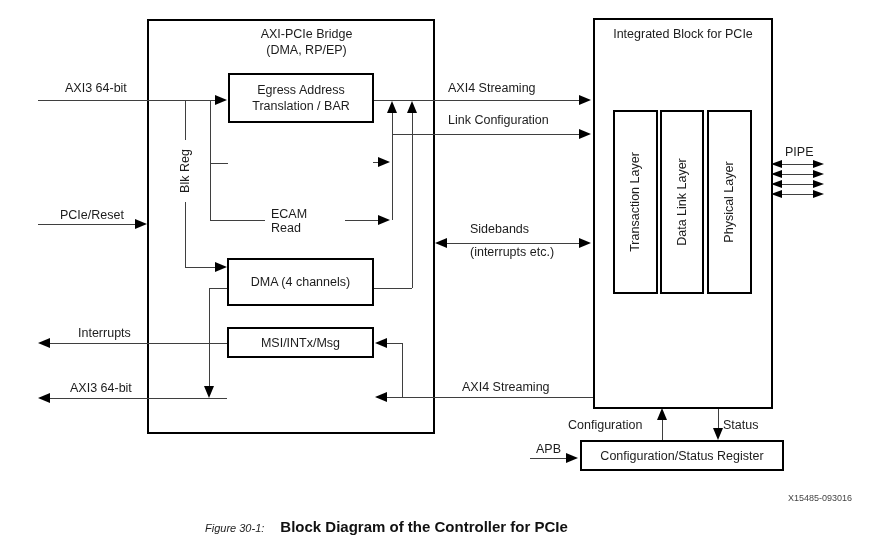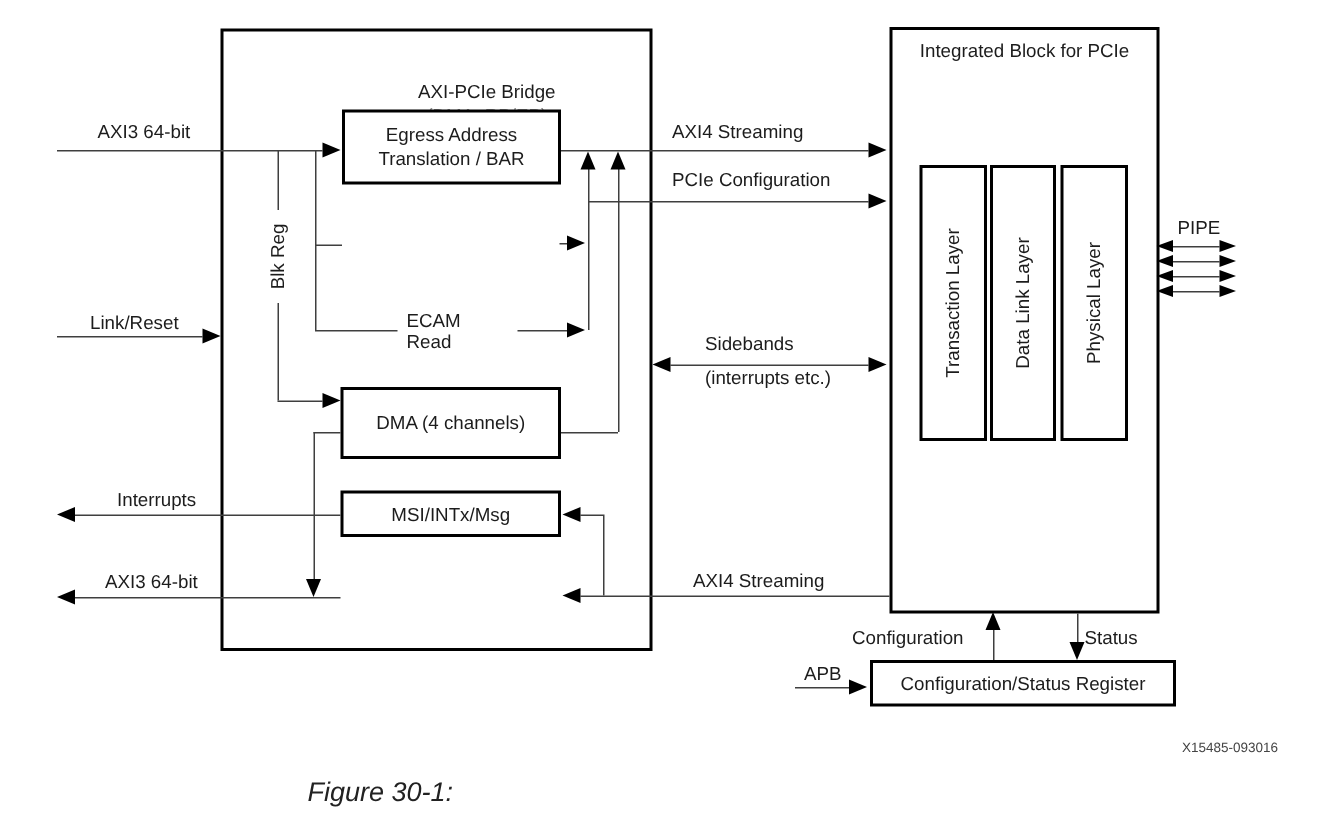--- a/index.html
+++ b/index.html
@@ -16,31 +16,31 @@
          transform:translate(-50%,-50%) rotate(-90deg);}
   .ah{position:absolute;width:0;height:0;border-style:solid;border-color:transparent;}
   .ah-r{border-width:5px 0 5px 12px;border-left-color:#000;}
   .ah-l{border-width:5px 12px 5px 0;border-right-color:#000;}
   .ah-u{border-width:0 5px 12px 5px;border-bottom-color:#000;}
   .ah-d{border-width:12px 5px 0 5px;border-top-color:#000;}
   .ah-rs{border-width:4px 0 4px 11px;border-left-color:#000;}
   .ah-ls{border-width:4px 11px 4px 0;border-right-color:#000;}
   .title2{position:absolute;text-align:center;font-size:12.5px;line-height:1.3;}
   .caption{position:absolute;left:205px;top:518px;display:flex;gap:16px;align-items:baseline;}
-  .caption .fig{font-style:italic;font-size:18px;color:#222;}
+  .caption .fig{font-style:italic;font-size:11px;color:#222;}
   .caption .txt{font-weight:bold;font-size:15px;color:#111;}
   .watermark{position:absolute;left:788px;top:493px;font-size:9px;color:#444;}
 </style>
 </head>
 <body>
 
 <div class="canvas">
 
   <div class="box" style="left:147px;top:19px;width:288px;height:415px;"></div>
-  <div class="title2" style="left:242px;top:26px;width:165px;margin-top:27px;">
+  <div class="title2" style="left:224px;top:26px;width:165px;">
     <div>AXI-PCIe Bridge</div>
     <div>(DMA, RP/EP)</div>
   </div>
 
   <div class="box" style="left:593px;top:18px;width:180px;height:391px;"></div>
   <div class="title2" style="left:593px;top:26px;width:180px;">Integrated Block for PCIe</div>
 
   <div class="box" style="left:228px;top:73px;width:146px;height:50px;align-items:center;">
     <div>Egress Address</div>
     <div>Translation / BAR</div>
@@ -68,21 +68,21 @@
   <div class="box" style="left:580px;top:440px;width:204px;height:31px;">
     <div>Configuration/Status Register</div>
   </div>
 
   <div class="hline" style="left:38px;top:100px;width:177px;"></div>
   <div class="ah ah-r" style="left:215px;top:95px;"></div>
   <div class="lbl" style="left:65px;top:81px;">AXI3 64-bit</div>
 
   <div class="hline" style="left:38px;top:224px;width:97px;"></div>
   <div class="ah ah-r" style="left:135px;top:219px;"></div>
-  <div class="lbl" style="left:60px;top:208px;">Link/Reset</div>
+  <div class="lbl" style="left:60px;top:208px;">PCIe/Reset</div>
 
   <div class="hline" style="left:50px;top:343px;width:177px;"></div>
   <div class="ah ah-l" style="left:38px;top:338px;"></div>
   <div class="lbl" style="left:78px;top:326px;">Interrupts</div>
 
   <div class="hline" style="left:50px;top:398px;width:177px;"></div>
   <div class="ah ah-l" style="left:38px;top:393px;"></div>
   <div class="lbl" style="left:70px;top:381px;">AXI3 64-bit</div>
 
   <div class="vline" style="left:185px;top:100px;height:40px;"></div>
@@ -112,21 +112,21 @@
   <div class="hline" style="left:209px;top:288px;width:18px;"></div>
   <div class="vline" style="left:209px;top:288px;height:98px;"></div>
   <div class="ah ah-d" style="left:204px;top:386px;"></div>
 
   <div class="hline" style="left:374px;top:100px;width:205px;"></div>
   <div class="ah ah-r" style="left:579px;top:95px;"></div>
   <div class="lbl" style="left:448px;top:81px;">AXI4 Streaming</div>
 
   <div class="hline" style="left:392px;top:134px;width:187px;"></div>
   <div class="ah ah-r" style="left:579px;top:129px;"></div>
-  <div class="lbl" style="left:448px;top:113px;">PCIe Configuration</div>
+  <div class="lbl" style="left:448px;top:113px;">Link Configuration</div>
 
   <div class="hline" style="left:447px;top:243px;width:132px;"></div>
   <div class="ah ah-l" style="left:435px;top:238px;"></div>
   <div class="ah ah-r" style="left:579px;top:238px;"></div>
   <div class="lbl center" style="left:470px;top:222px;width:120px;">
     <div>Sidebands</div>
   </div>
   <div class="lbl center" style="left:470px;top:245px;width:120px;">
     <div>(interrupts etc.)</div>
   </div>
@@ -160,15 +160,16 @@
   <div class="ah ah-d" style="left:713px;top:428px;"></div>
   <div class="lbl" style="left:723px;top:418px;">Status</div>
 
   <div class="hline" style="left:530px;top:458px;width:36px;"></div>
   <div class="ah ah-r" style="left:566px;top:453px;"></div>
   <div class="lbl" style="left:536px;top:442px;">APB</div>
 
   <div class="watermark">X15485-093016</div>
   <div class="caption">
     <span class="fig">Figure 30-1:</span>
+    <span class="txt">Block Diagram of the Controller for PCIe</span>
   </div>
 
 </div>
 
 </body></html>

